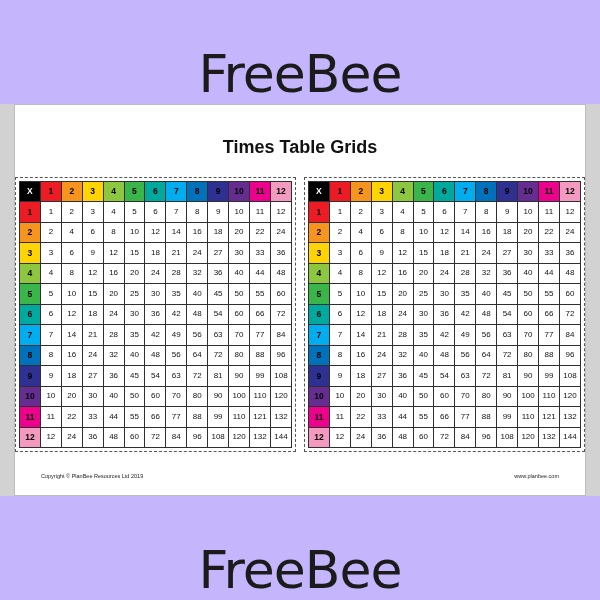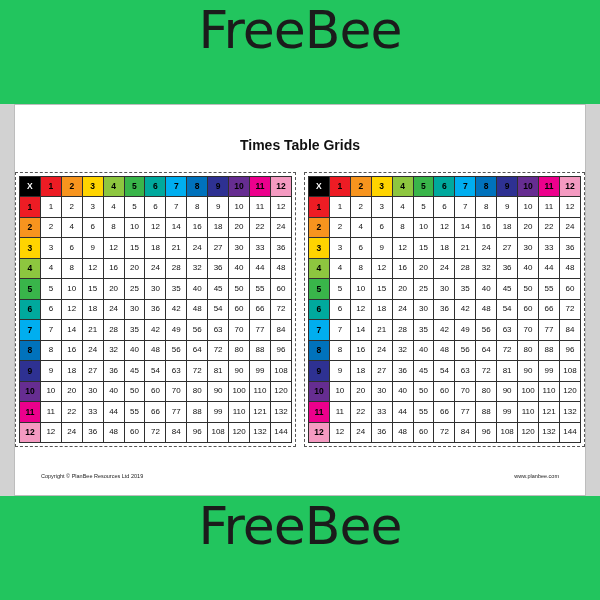--- a/index.html
+++ b/index.html
@@ -19,43 +19,43 @@
     height: 600px;
     background: #d2d2d2;
     display: flex;
     flex-direction: column;
     align-items: center;
   }
   .banner {
     width: 100%;
     height: 111px;
     display: flex;
-    align-items: flex-start;
+    align-items: flex-end;
     justify-content: center;
-    background: #22c55e;
+    background: #c4b5fd;
   }
   .banner-text {
     font-size: 52px;
     font-weight: 400;
     color: #1b1b1b;
     letter-spacing: -1px;
     font-family: "DejaVu Sans", sans-serif;
   }
   .sheet {
     width: 572px;
     height: 420px;
     background: #ffffff;
     border: 1px solid #bdbdbd;
     box-sizing: border-box;
     position: relative;
     padding: 0;
   }
   .sheet-title {
     text-align: center;
-    font-size: 14px;
+    font-size: 18px;
     font-weight: bold;
     color: #111;
     margin-top: 32px;
     font-family: "Liberation Sans", sans-serif;
   }
   .grids-wrap {
     display: flex;
     justify-content: center;
     gap: 8px;
     margin-top: 19px;

